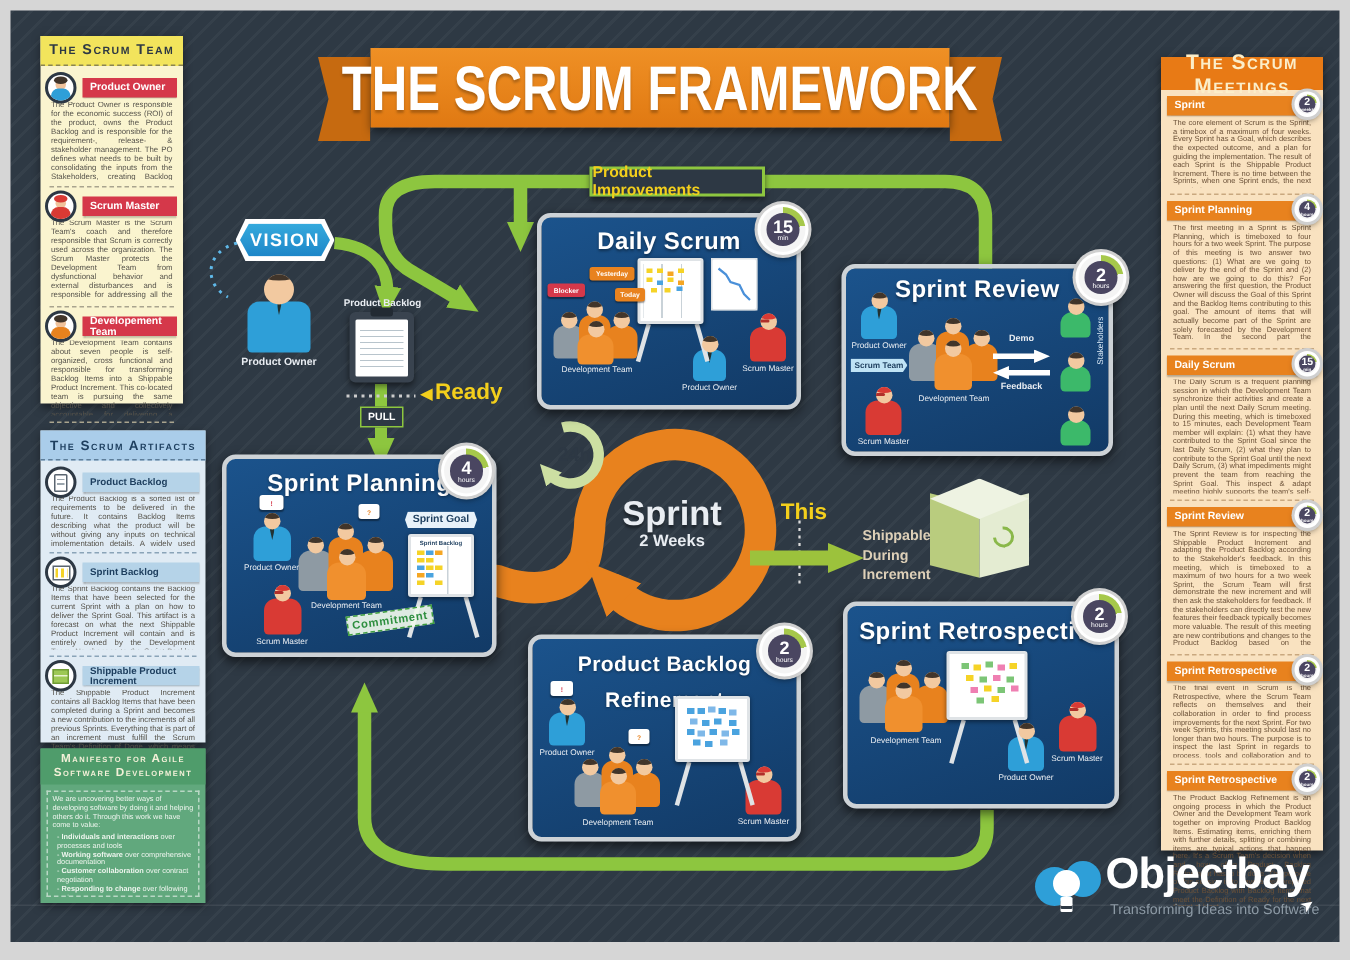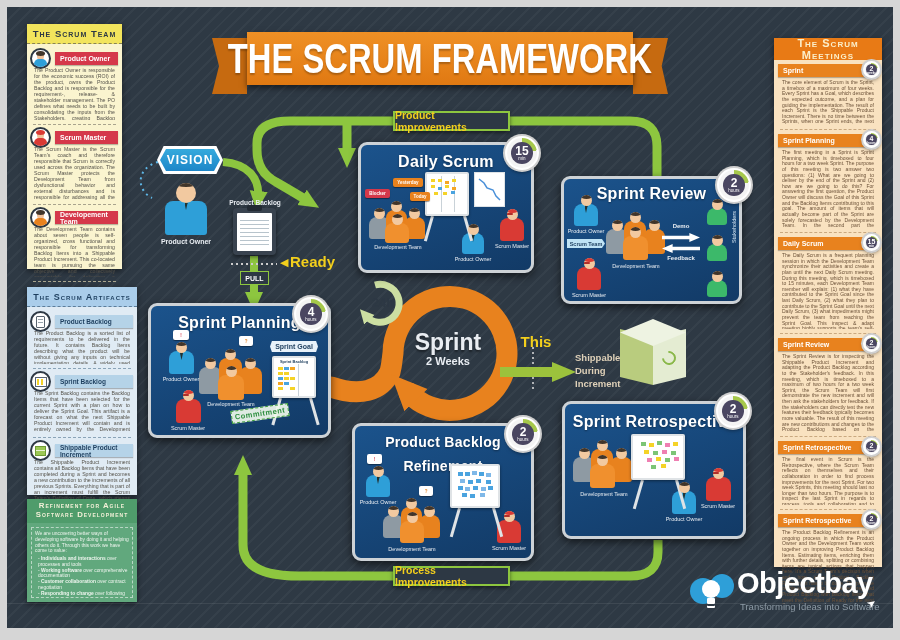--- a/index.html
+++ b/index.html
@@ -123,23 +123,20 @@
 
   <div class="abs" style="left:205px;top:31px;width:35px;height:56px;background:#c66a10;z-index:3;clip-path:polygon(0 0,100% 0,100% 100%,0 100%,20% 50%)"></div>
   <div class="abs" style="left:626px;top:31px;width:35px;height:56px;background:#c66a10;z-index:3;clip-path:polygon(0 0,100% 0,82% 50%,100% 100%,0 100%)"></div>
   <div class="abs" style="left:240px;top:25px;width:386px;height:53px;background:linear-gradient(#ef9025,#e07912);z-index:4;display:flex;align-items:center;justify-content:center;box-shadow:0 3px 6px rgba(0,0,0,.5)">
     <div style="color:#fff;font-weight:bold;font-size:42px;white-space:nowrap;transform:scaleX(.78);text-shadow:0 2px 2px rgba(0,0,0,.25)">THE SCRUM FRAMEWORK</div>
   </div>
 
   <div class="imp" style="left:386px;top:104px;width:117px;height:20px;font-size:10.5px">
       <span>Product Improvements</span>
     </div>
-  <div class="imp" style="left:386px;top:559px;width:117px;height:20px;font-size:10.5px">
-      <span>Process Improvements</span>
-    </div>
 
   <div class="abs" style="left:150px;top:139px;width:66px;height:28px;background:#fff;z-index:3;clip-path:polygon(10% 0,90% 0,100% 50%,90% 100%,10% 100%,0 50%)"></div>
   <div class="abs" style="left:153px;top:142px;width:60px;height:22px;background:linear-gradient(#35aadd,#1d86c8);z-index:3;clip-path:polygon(10% 0,90% 0,100% 50%,90% 100%,10% 100%,0 50%);display:flex;align-items:center;justify-content:center">
     <span style="color:#fff;font-weight:bold;font-size:12px;letter-spacing:1px">VISION</span>
   </div>
 
   <div class="person po" style="left:158px;top:176px;width:42px;height:52px;z-index:3">
     <div class="hd" style="width:20px;height:20px;margin-left:-10px"></div>
     <div class="bd" style="top:18px"></div>
   </div>
@@ -501,35 +498,35 @@
       <div class="bluebar">
           <span>Shippable Product Increment</span>
         </div>
       <div class="sec-body" style="height:41px">The Shippable Product Increment contains all Backlog Items that have been completed during a Sprint and becomes a new contribution to the increments of all previous Sprints. Everything that is part of an increment must fulfill the Scrum Team's Definition of Done, which means that it must be of a quality ready for production.</div>
       <div class="dsep" style="border-color:#8aa4b8"></div>
     </div>
   </div>
 
   <div class="panel" style="left:20px;top:492px;width:110px;height:103px;background:#61a87d">
     <div class="panel-h" style="height:24px;background:#4f9c6b;color:#f3f0d8;font-size:7.8px;line-height:1.15">
-      <span>Refinement for Agile</span>
+      <span>Manifesto for Agile</span>
       <span>Software Development</span>
     </div>
     <div style="position:absolute;left:4px;right:4px;top:28px;bottom:4px;border:1px dashed rgba(255,255,255,.55);padding:3px;color:#eef5ee;font-size:4.9px;line-height:1.18;overflow:hidden">
       <div>We are uncovering better ways of developing software by doing it and helping others do it. Through this work we have come to value:</div>
       <div style="margin:2px 0 0 3px">- <b>Individuals and interactions</b> <span>over processes and tools</span></div>
       <div style="margin-left:3px">- <b>Working software</b> <span>over comprehensive documentation</span></div>
       <div style="margin-left:3px">- <b>Customer collaboration</b> <span>over contract negotiation</span></div>
       <div style="margin-left:3px">- <b>Responding to change</b> <span>over following a plan</span></div>
 
     </div>
   </div>
 
   <div class="panel" style="left:767px;top:31px;width:108px;height:529px;background:#f9e2c0">
-    <div class="panel-h" style="height:22px;background:#e87a15;color:#fbeec9;font-size:11px">
+    <div class="panel-h" style="height:22px;background:#e87a15;color:#fbeec9;font-size:14px">
         <span>The Scrum Meetings</span>
       </div>
     <div class="sec">
       <div class="obar">
           <span>Sprint</span>
         <div class="timer sml" style="right:-2px;top:-3px">
             <div class="in">
               <span class="n">2</span>
               <span class="u">weeks</span>
             </div>

